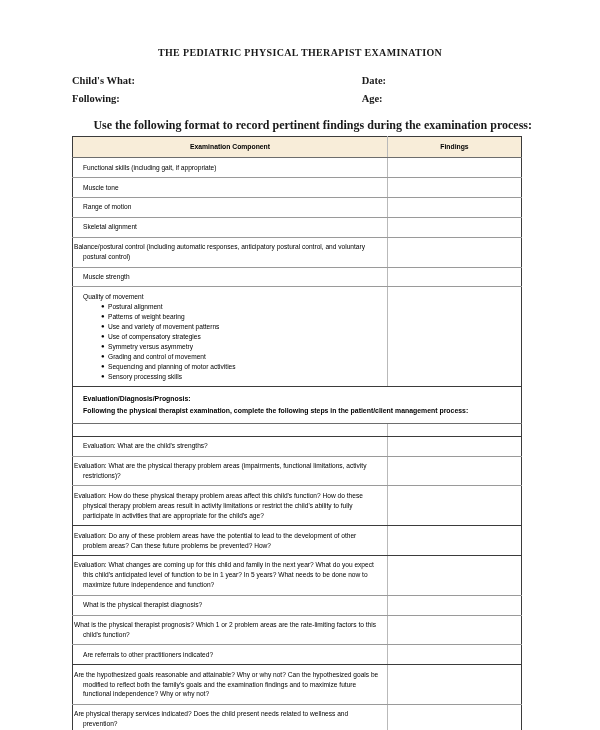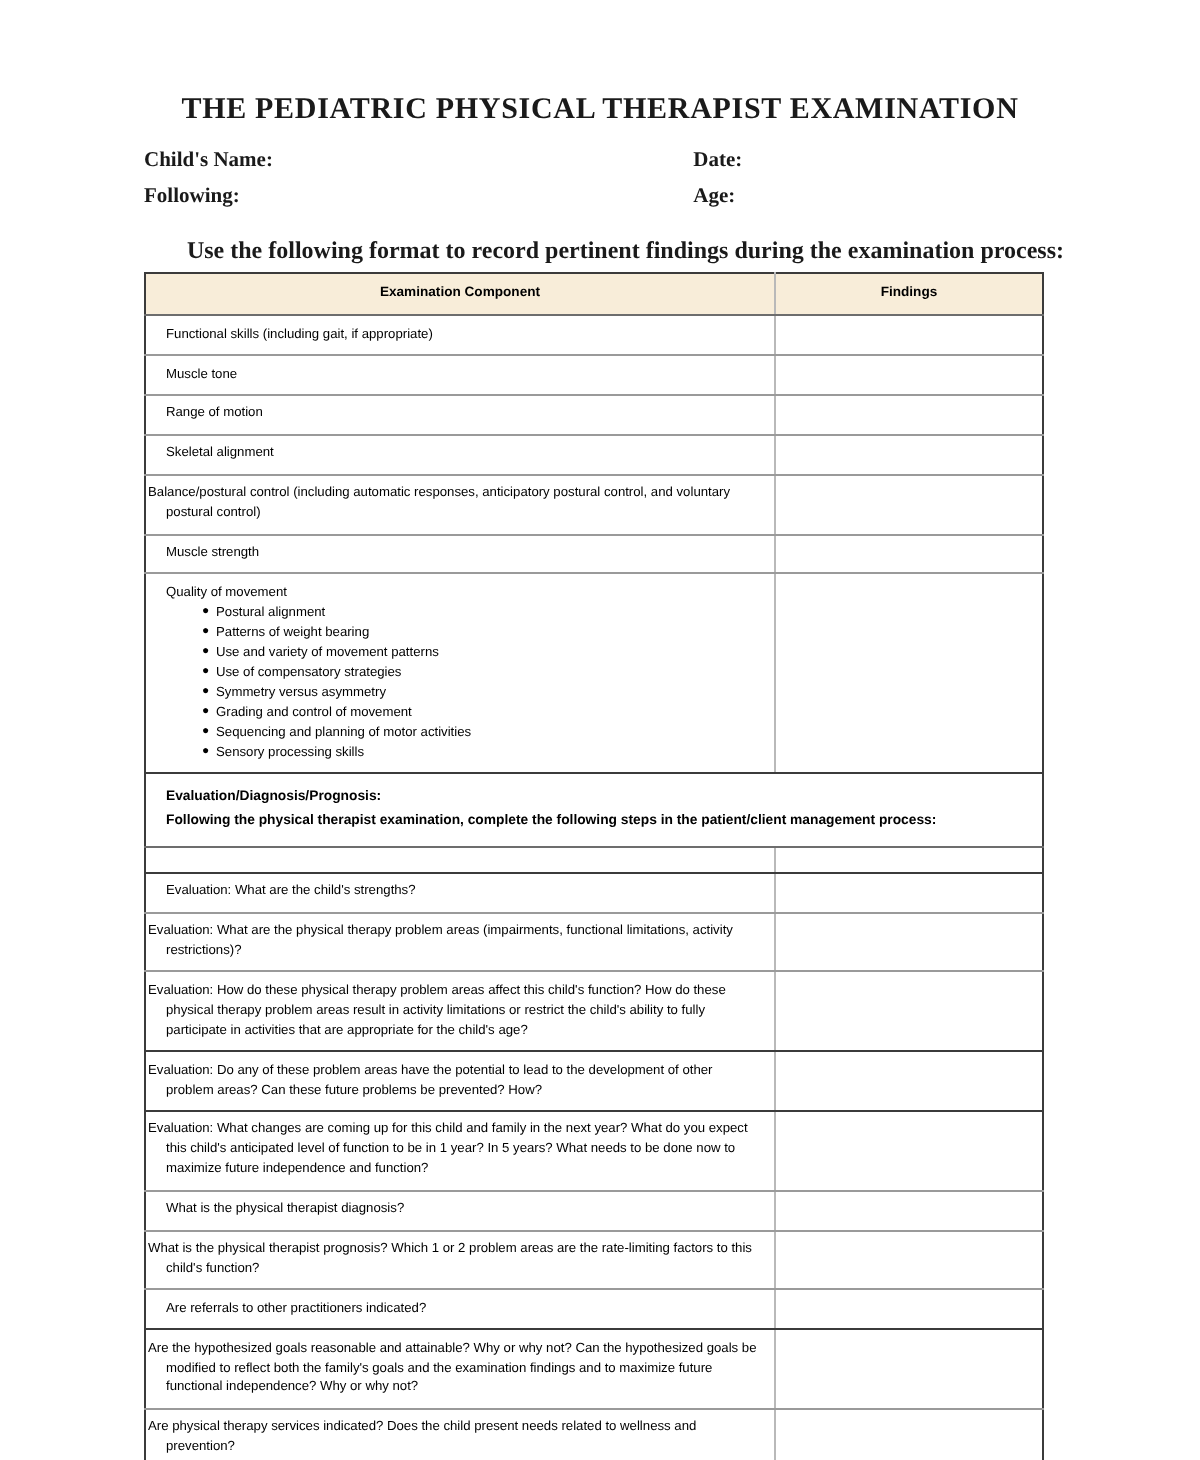--- a/index.html
+++ b/index.html
@@ -25,21 +25,21 @@
   }
 
   
   .doc-title {
     position: absolute;
     left: 0; top: 47px;
     width: 600px;
     text-align: center;
     font-family: "Liberation Serif", serif;
     font-weight: bold;
-    font-size: 15px;
+    font-size: 10px;
     letter-spacing: 0.35px;
     color: #1a1a1a;
   }
 
   .field-row {
     position: absolute;
     left: 72px;
     width: 450px;
     font-family: "Liberation Serif", serif;
     font-weight: bold;
@@ -47,20 +47,21 @@
     color: #1a1a1a;
   }
   .field-row.r1 { top: 75px; }
   .field-row.r2 { top: 93px; }
   .field-label-left {
     display: inline-block;
     width: 272px;
   }
   .field-label-right {
     display: inline-block;
+    margin-left: 15px;
   }
 
   .instruction {
     position: absolute;
     left: 72px; top: 118px;
     width: 460px;
     font-family: "Liberation Serif", serif;
     font-weight: bold;
     font-size: 12px;
     color: #1a1a1a;
@@ -158,21 +159,21 @@
   td.gap-cell.left-gap { border-bottom: 1.6px solid #3b3b3b; }
 </style>
 </head>
 <body>
 
 <div class="page">
 
   <div class="doc-title">THE PEDIATRIC PHYSICAL THERAPIST EXAMINATION</div>
 
   <div class="field-row r1">
-    <span class="field-label-left">Child's Name:</span>
+    <span class="field-label-left">Child's What:</span>
     <span class="field-label-right">Date:</span>
   </div>
 
   <div class="field-row r2">
     <span class="field-label-left">Following:</span>
     <span class="field-label-right">Age:</span>
   </div>
 
   <div class="instruction">Use the following format to record pertinent findings during the examination process:</div>
 

